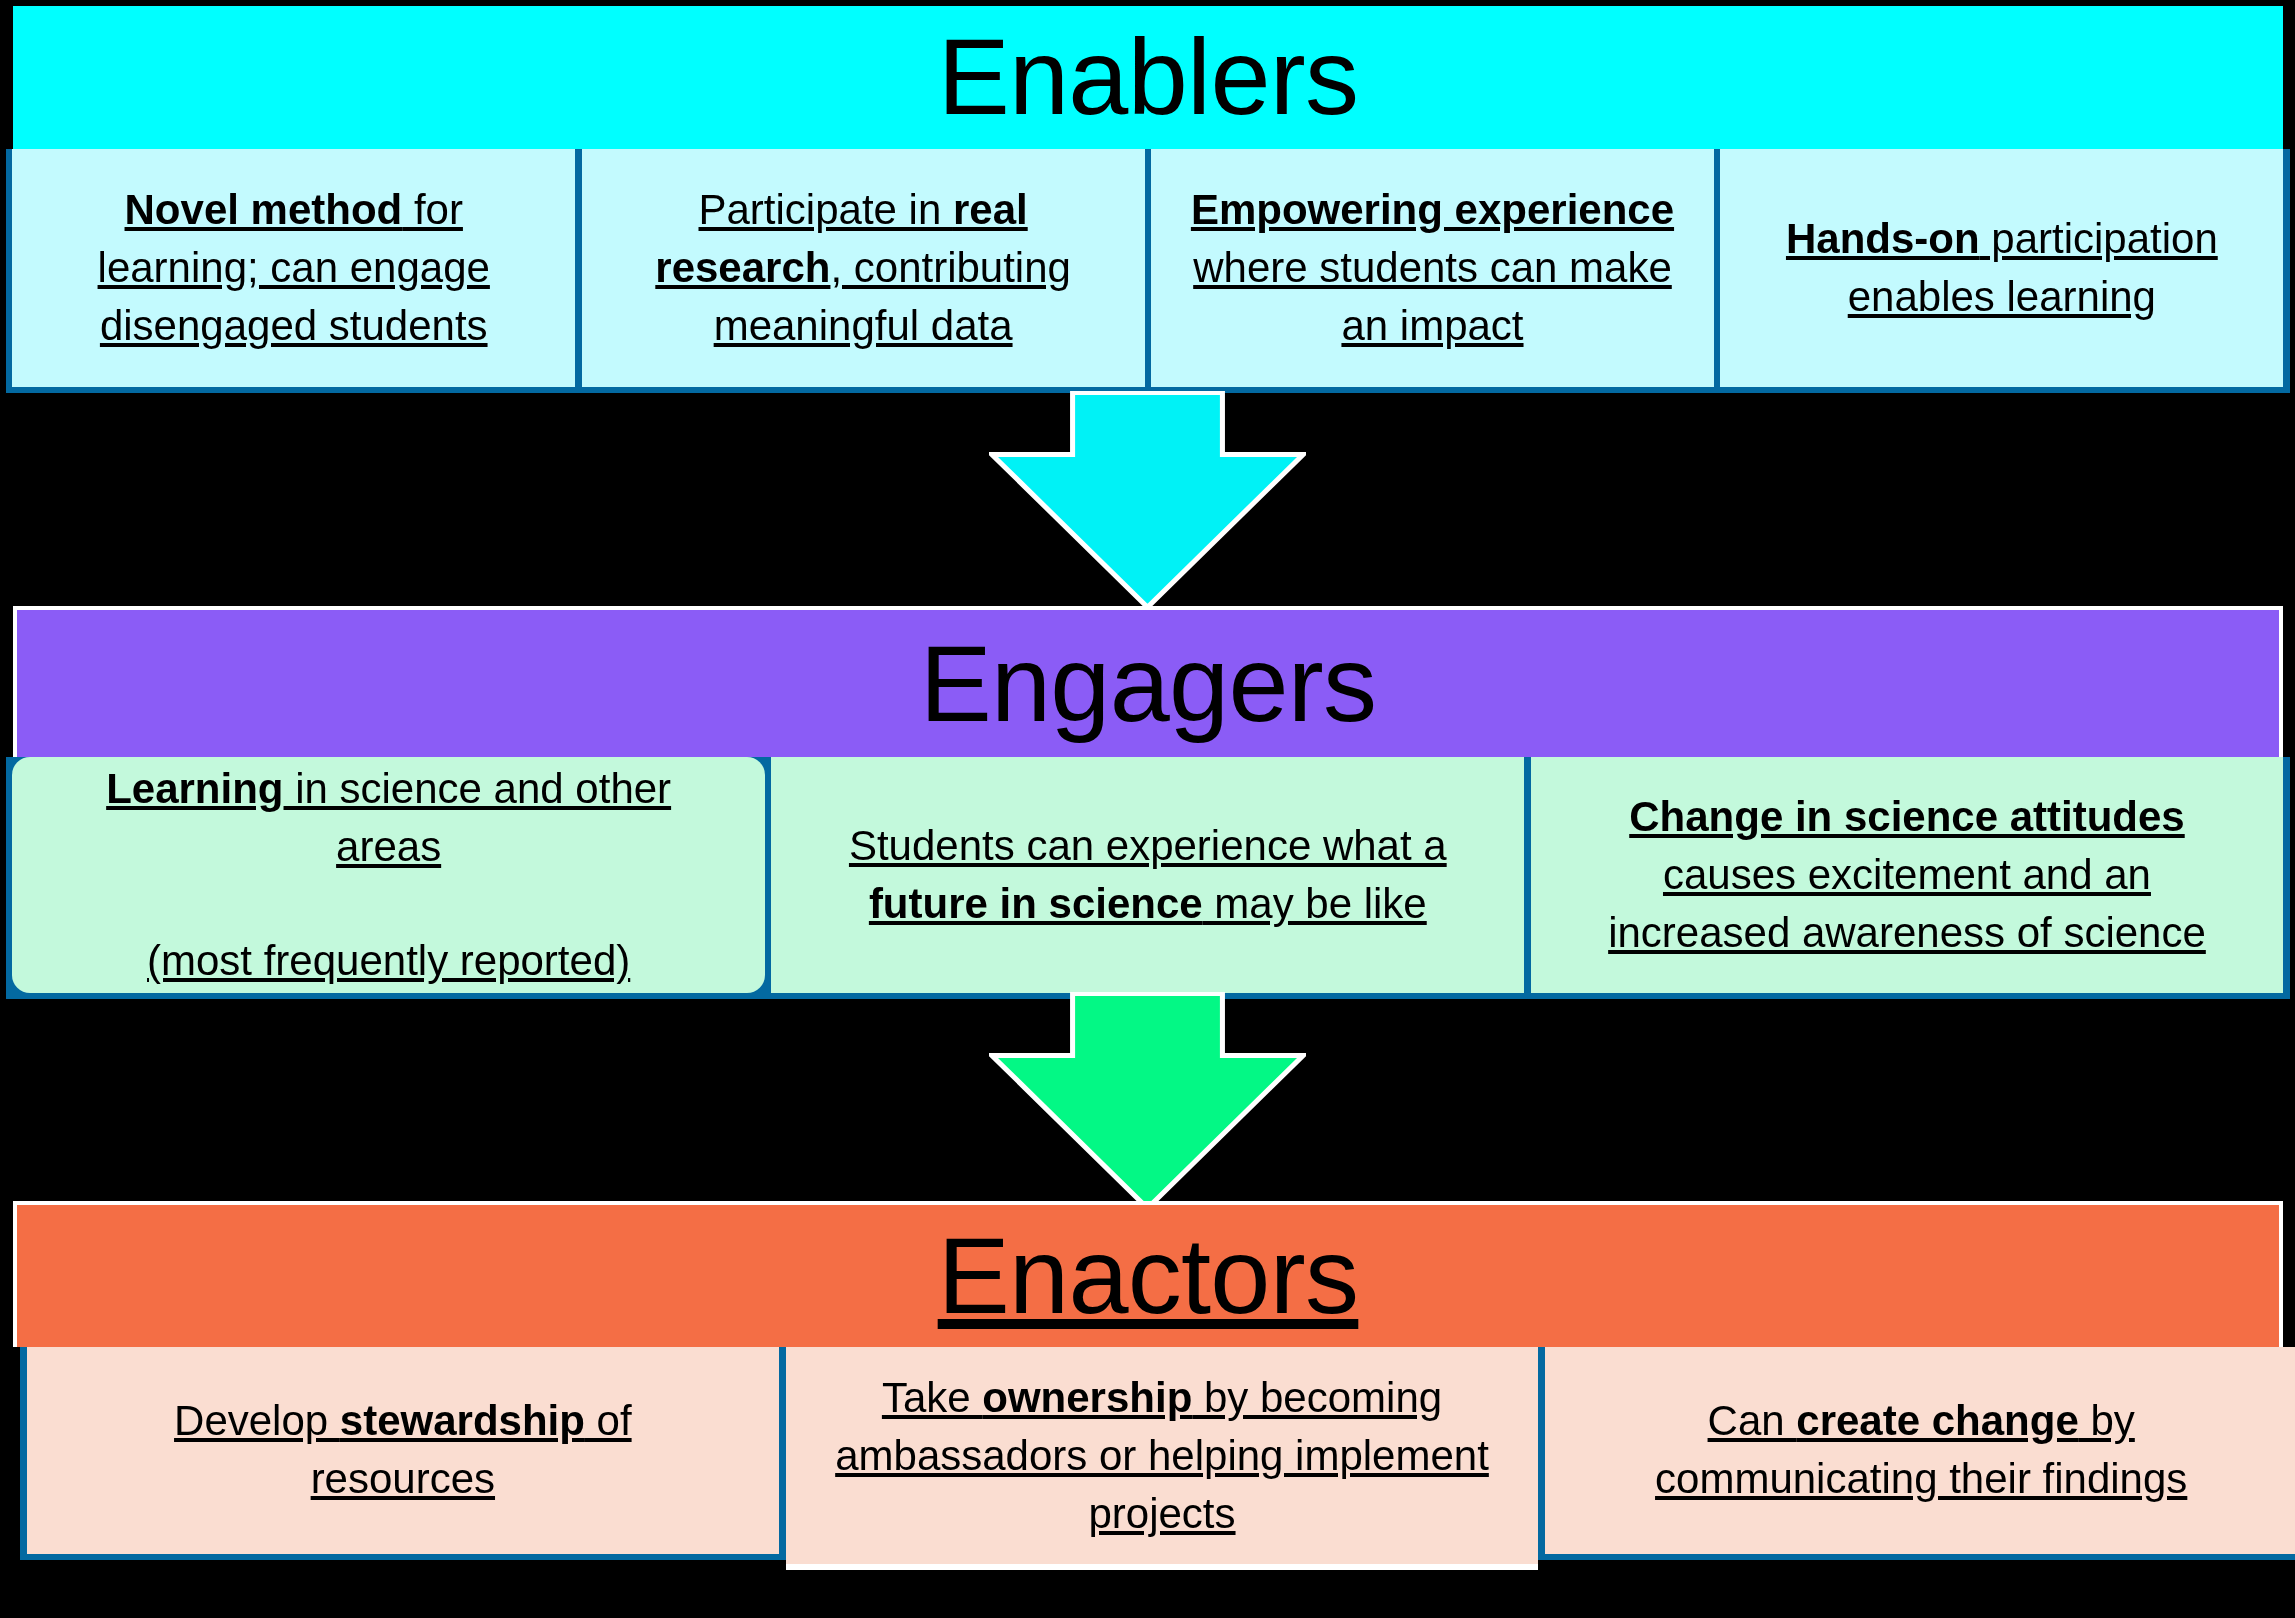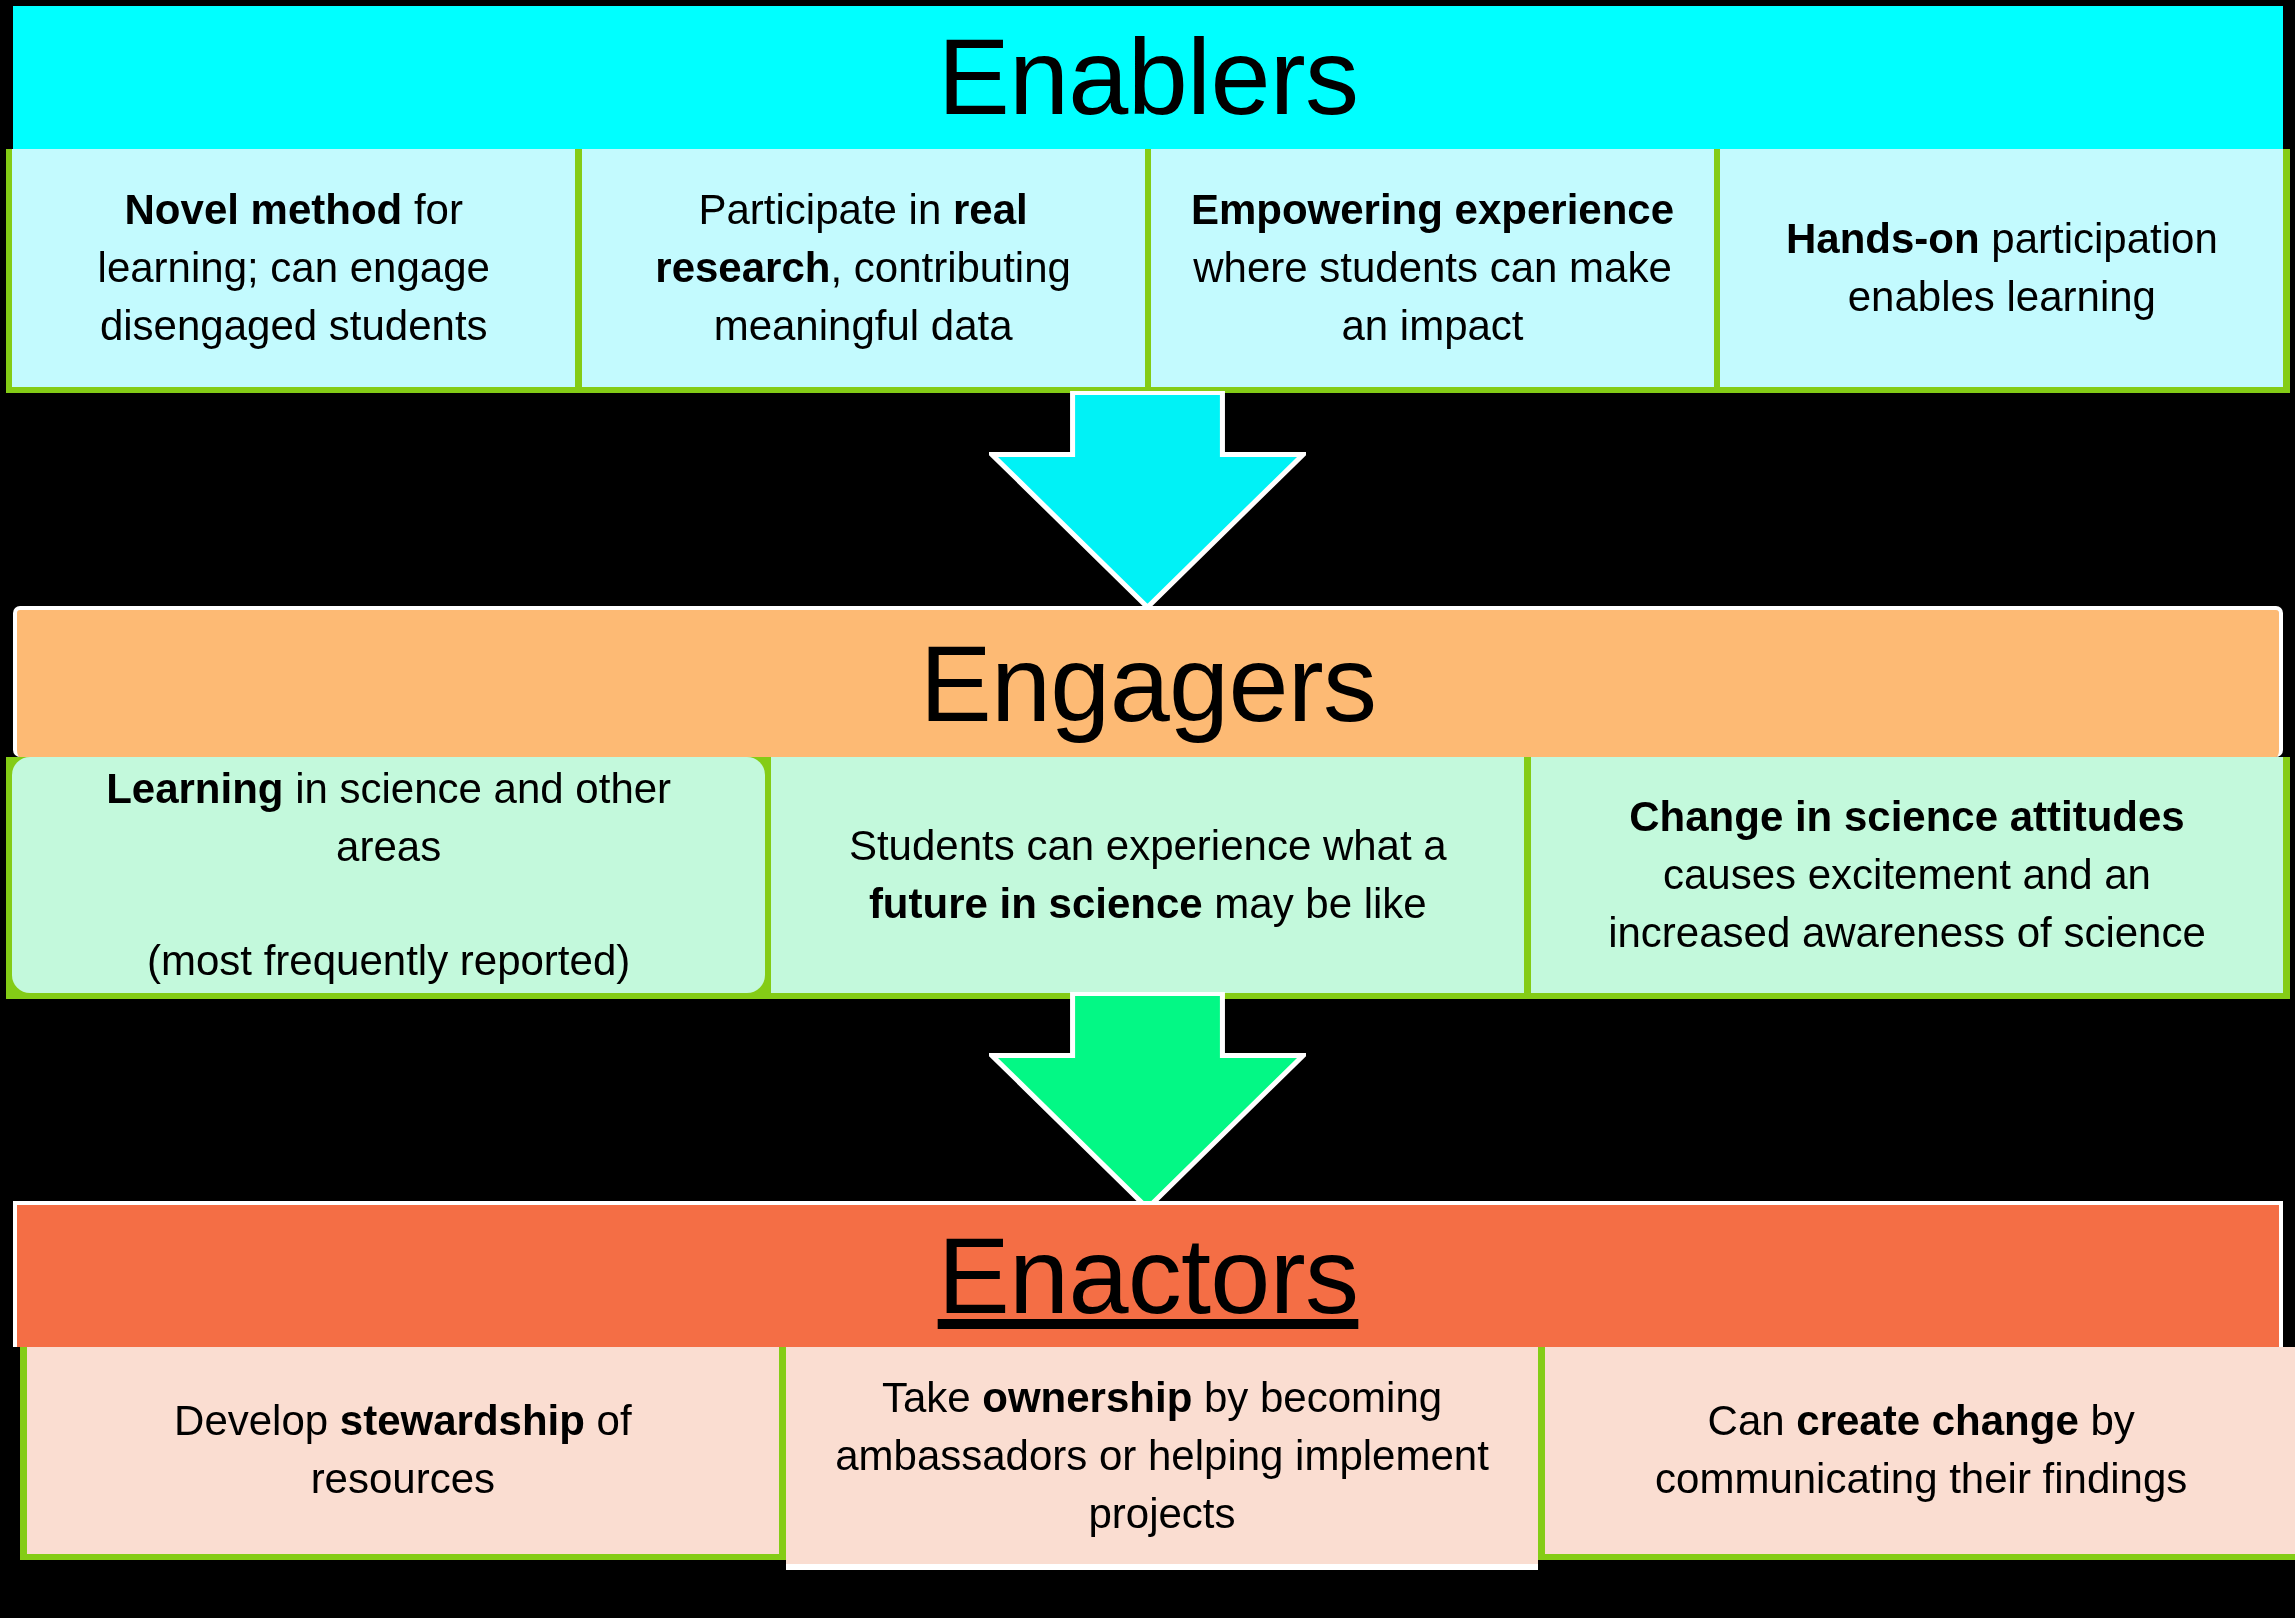--- a/index.html
+++ b/index.html
@@ -19,23 +19,24 @@
     font-size:108px;
     line-height:1;
     font-weight:400;
     letter-spacing:-0.7px;
   }
   .band.bordered{border:4.3px solid #fff;border-bottom:none;}
   .row{
     position:absolute;
     display:flex;
     gap:6.5px;
-    background:#84cc16;
+    background:#0369a1;
     padding:0 6.5px 6.5px 6.5px;
     box-sizing:border-box;
+    text-decoration:underline;
   }
   .box{
     flex:1;
     display:flex;align-items:center;justify-content:center;
     text-align:center;
     box-sizing:border-box;
   }
   .content{
     font-size:42px;
     line-height:58px;
@@ -89,21 +90,21 @@
       <div class="content">
           <p><b>Hands-on</b><span> participation enables learning</span></p>
         </div>
     </div>
   </div>
 
   <svg class="arrow" id="arrow-1" viewBox="0 0 440 308">
     <polygon points="116,2 324,2 324,88 436,88 220,300 4,88 116,88" stroke="#FFFFFF" stroke-width="7" stroke-linejoin="miter" fill="#00F2F6"></polygon>
   </svg>
 
-  <div class="band bordered" id="hdr-engagers" style="background: #fdba74; border-radius: 7px;">
+  <div class="band bordered" id="hdr-engagers" style="background: #8b5cf6;">
     <div class="title">Engagers</div>
   </div>
   <div class="row" id="row-engagers">
     <div class="box" style="background: rgb(195, 249, 220); border-radius: 18px;">
       <div class="content">
           <p><b>Learning</b><span> in science and other areas</span></p>
           <p><span>(most frequently reported)</span></p>
         </div>
     </div>
     <div class="box" style="background: rgb(195, 249, 220);">

